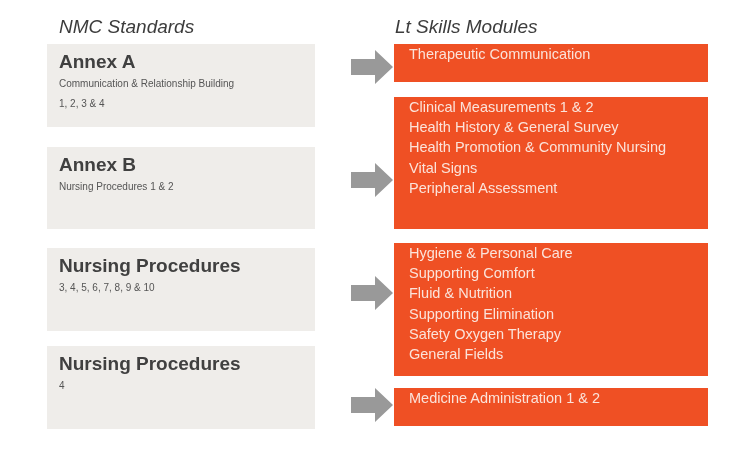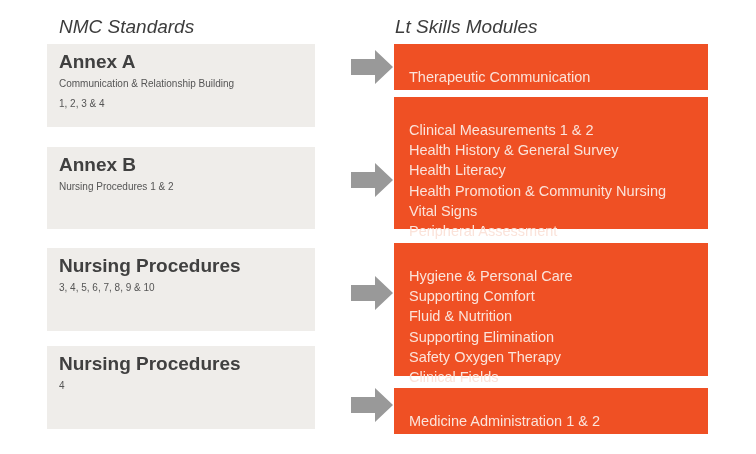--- a/index.html
+++ b/index.html
@@ -1,21 +1,21 @@
 <!DOCTYPE html>
 <html><head>
 <meta charset="utf-8">
 <style>
   html,body{margin:0;padding:0;background:#ffffff;}
   body{width:756px;height:454px;position:relative;overflow:hidden;font-family:"Liberation Sans","DejaVu Sans",sans-serif;}
   .heading{position:absolute;top:16px;font-size:19px;font-style:italic;color:#3c3c3c;}
   .lbox{position:absolute;left:47px;width:268px;background:#efedea;box-sizing:border-box;padding:6px 12px;color:#3d3d3d;}
   .lbox .title{font-size:19px;font-weight:bold;line-height:24px;color:#404040;}
   .lbox .sub{font-size:10px;line-height:20px;color:#555;}
-  .rbox{position:absolute;left:394px;width:314px;background:#ef5024;box-sizing:border-box;padding:23px 15px;color:#fbe3da;font-size:14.5px;line-height:20.2px;}
+  .rbox{position:absolute;left:394px;width:314px;background:#ef5024;box-sizing:border-box;padding:0 15px;color:#fbe3da;font-size:14.5px;line-height:20.2px;}
   .rbox div{white-space:nowrap;}
   .arrow{position:absolute;left:351px;width:42px;height:34px;}
 </style>
 </head>
 <body>
 
 <div class="heading" style="left:59px;">NMC Standards</div>
 <div class="heading" style="left:395px;">Lt Skills Modules</div>
 
 <div class="lbox" style="top:44px;height:83px;">
@@ -48,28 +48,27 @@
 <svg class="arrow" style="top:388px;" viewBox="0 0 42 34">
     <polygon points="0,9 24,9 24,0 42,17 24,34 24,25 0,25" fill="#999999"></polygon>
   </svg>
 
 <div class="rbox" style="top:44px;height:38px;">
   <div>Therapeutic Communication</div>
 </div>
 <div class="rbox" style="top:97px;height:132px;">
   <div>Clinical Measurements 1 &amp; 2</div>
   <div>Health History &amp; General Survey</div>
-  <div>Health Literacy</div>
   <div>Health Promotion &amp; Community Nursing</div>
   <div>Vital Signs</div>
   <div>Peripheral Assessment</div>
 </div>
 <div class="rbox" style="top:243px;height:133px;">
   <div>Hygiene &amp; Personal Care</div>
   <div>Supporting Comfort</div>
   <div>Fluid &amp; Nutrition</div>
   <div>Supporting Elimination</div>
   <div>Safety Oxygen Therapy</div>
-  <div>Clinical Fields</div>
+  <div>General Fields</div>
 </div>
 <div class="rbox" style="top:388px;height:38px;">
   <div>Medicine Administration 1 &amp; 2</div>
 </div>
 
 </body></html>

